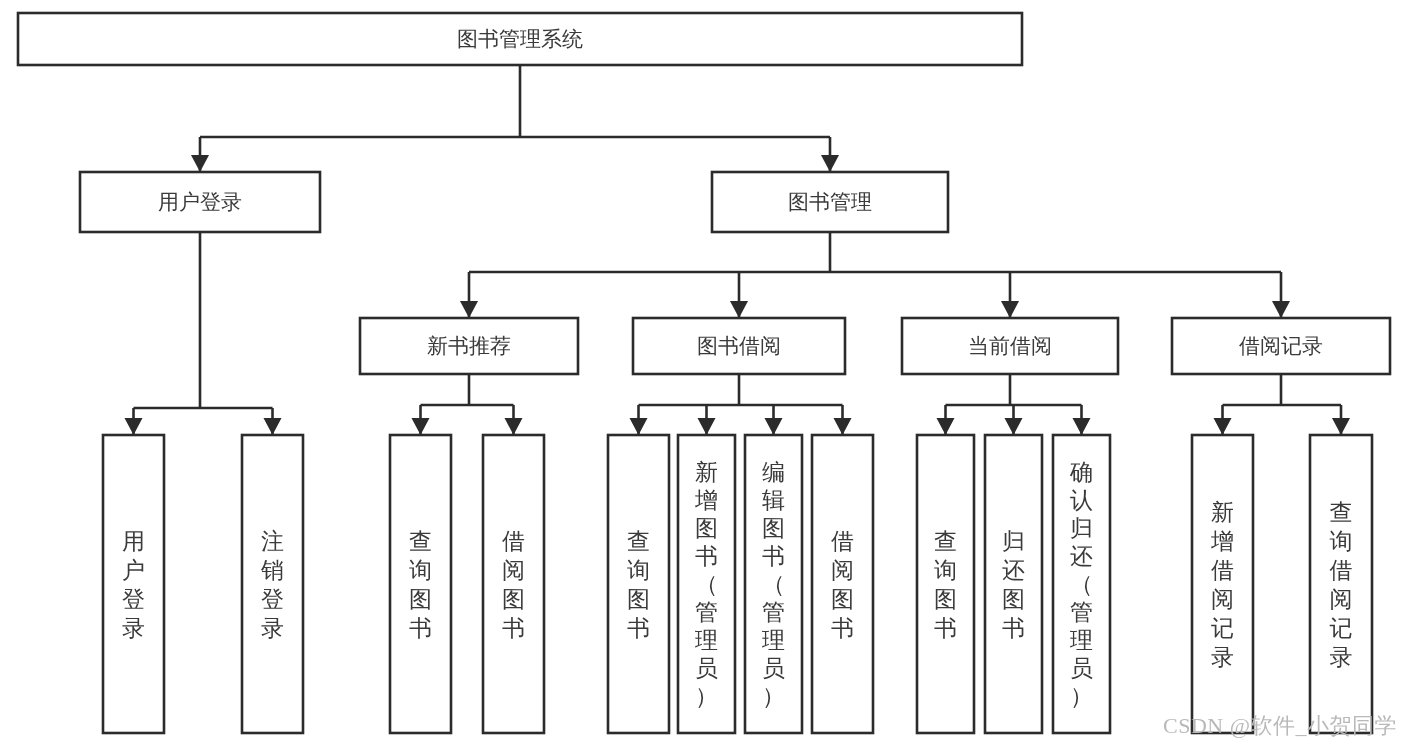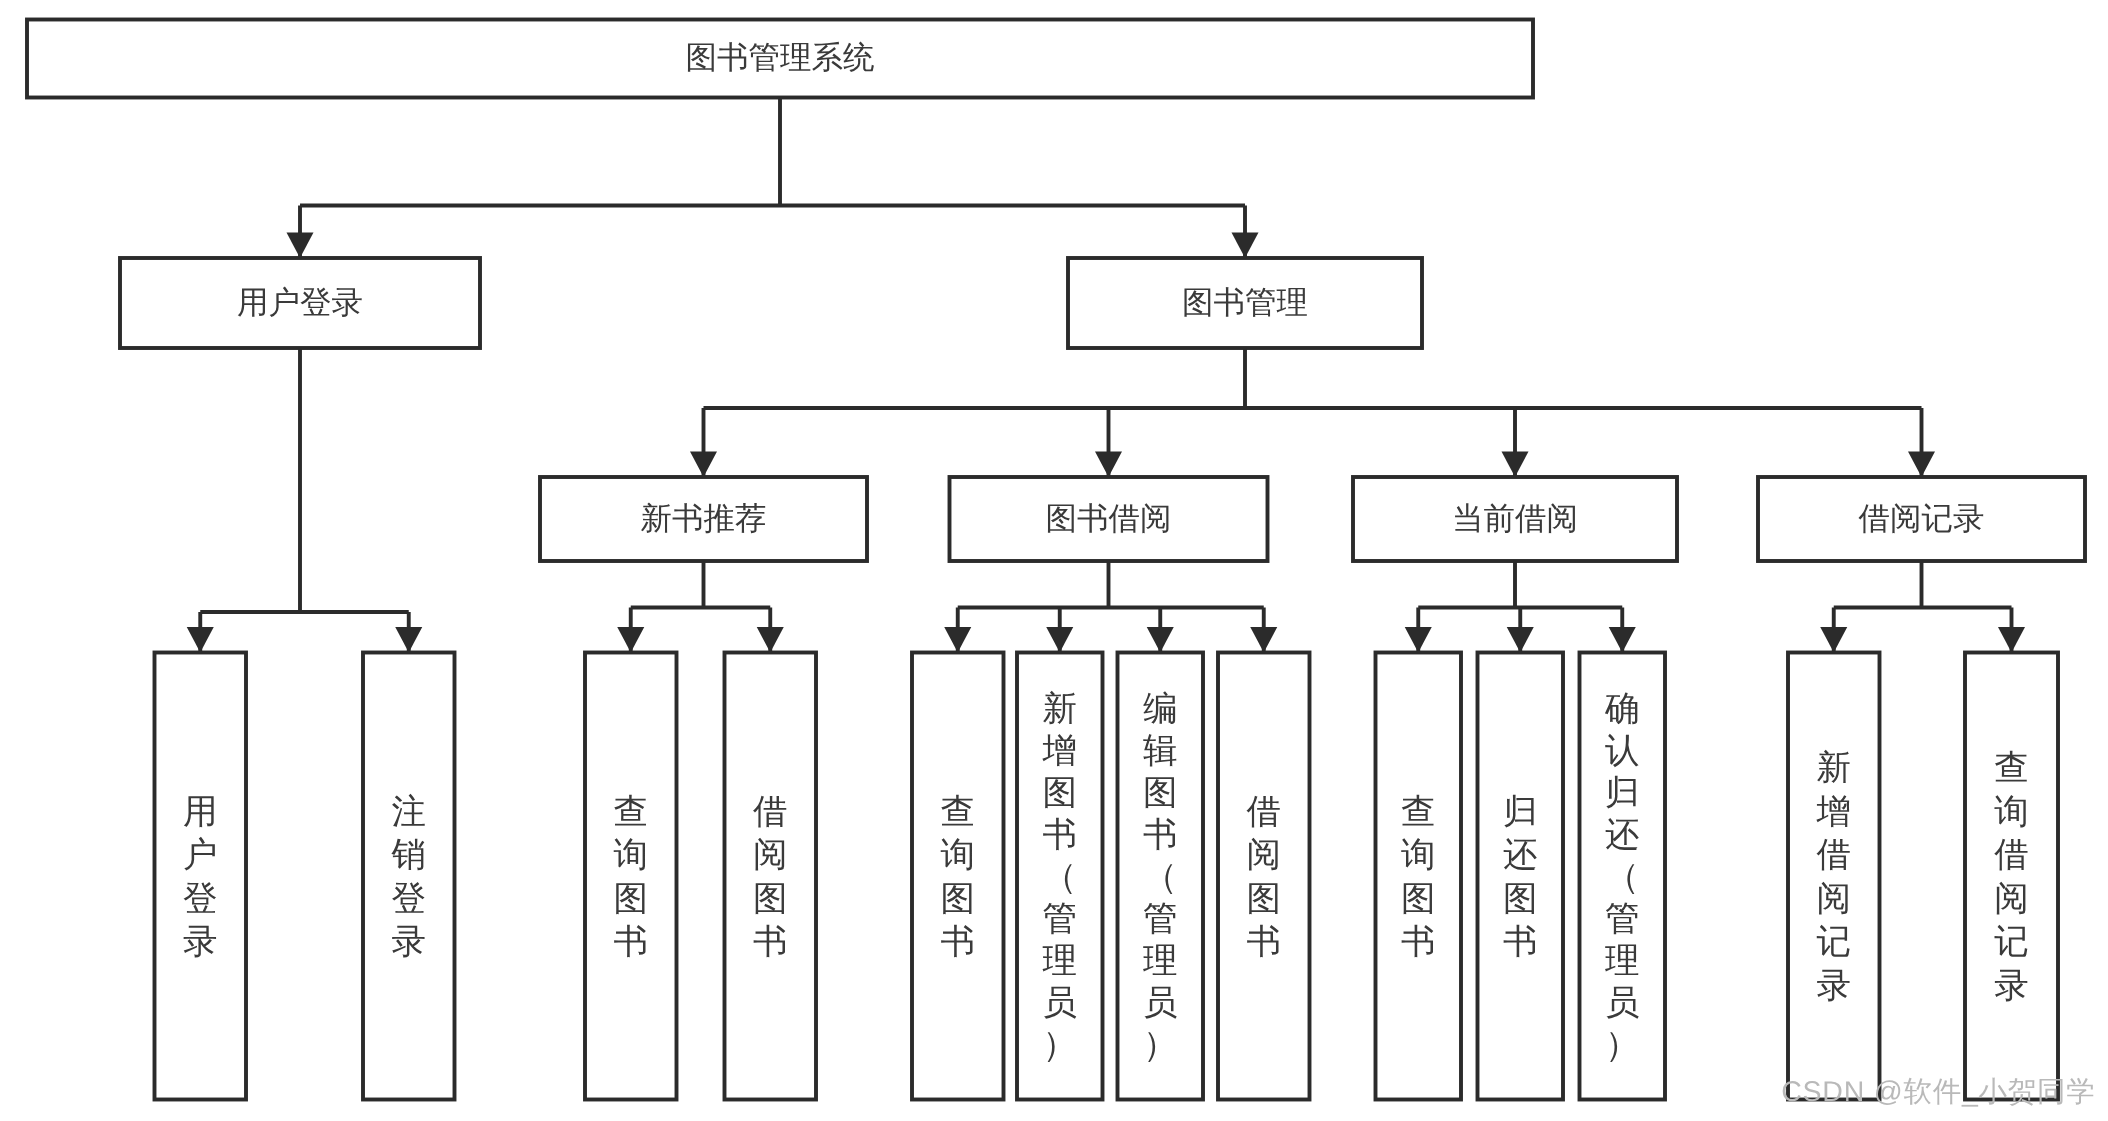--- a/index.html
+++ b/index.html
@@ -51,22 +51,22 @@
   .node-label-v {
     fill: #3a3a3a;
     font-family: "Liberation Sans", "DejaVu Sans", sans-serif;
     font-size: 23px;
     text-anchor: middle;
   }
   .watermark {
     position: absolute;
     right: 8px;
     bottom: 6px;
-    font-family: Liberation Sans, sans-serif;
-    font-size: 19px;
+    font-family: Liberation Serif, serif;
+    font-size: 22px;
     color: #b9b9b9;
     letter-spacing: 0.5px;
     white-space: nowrap;
     pointer-events: none;
   }
 </style>
 </head>
 <body>
 
 <div id="diagram-root">

